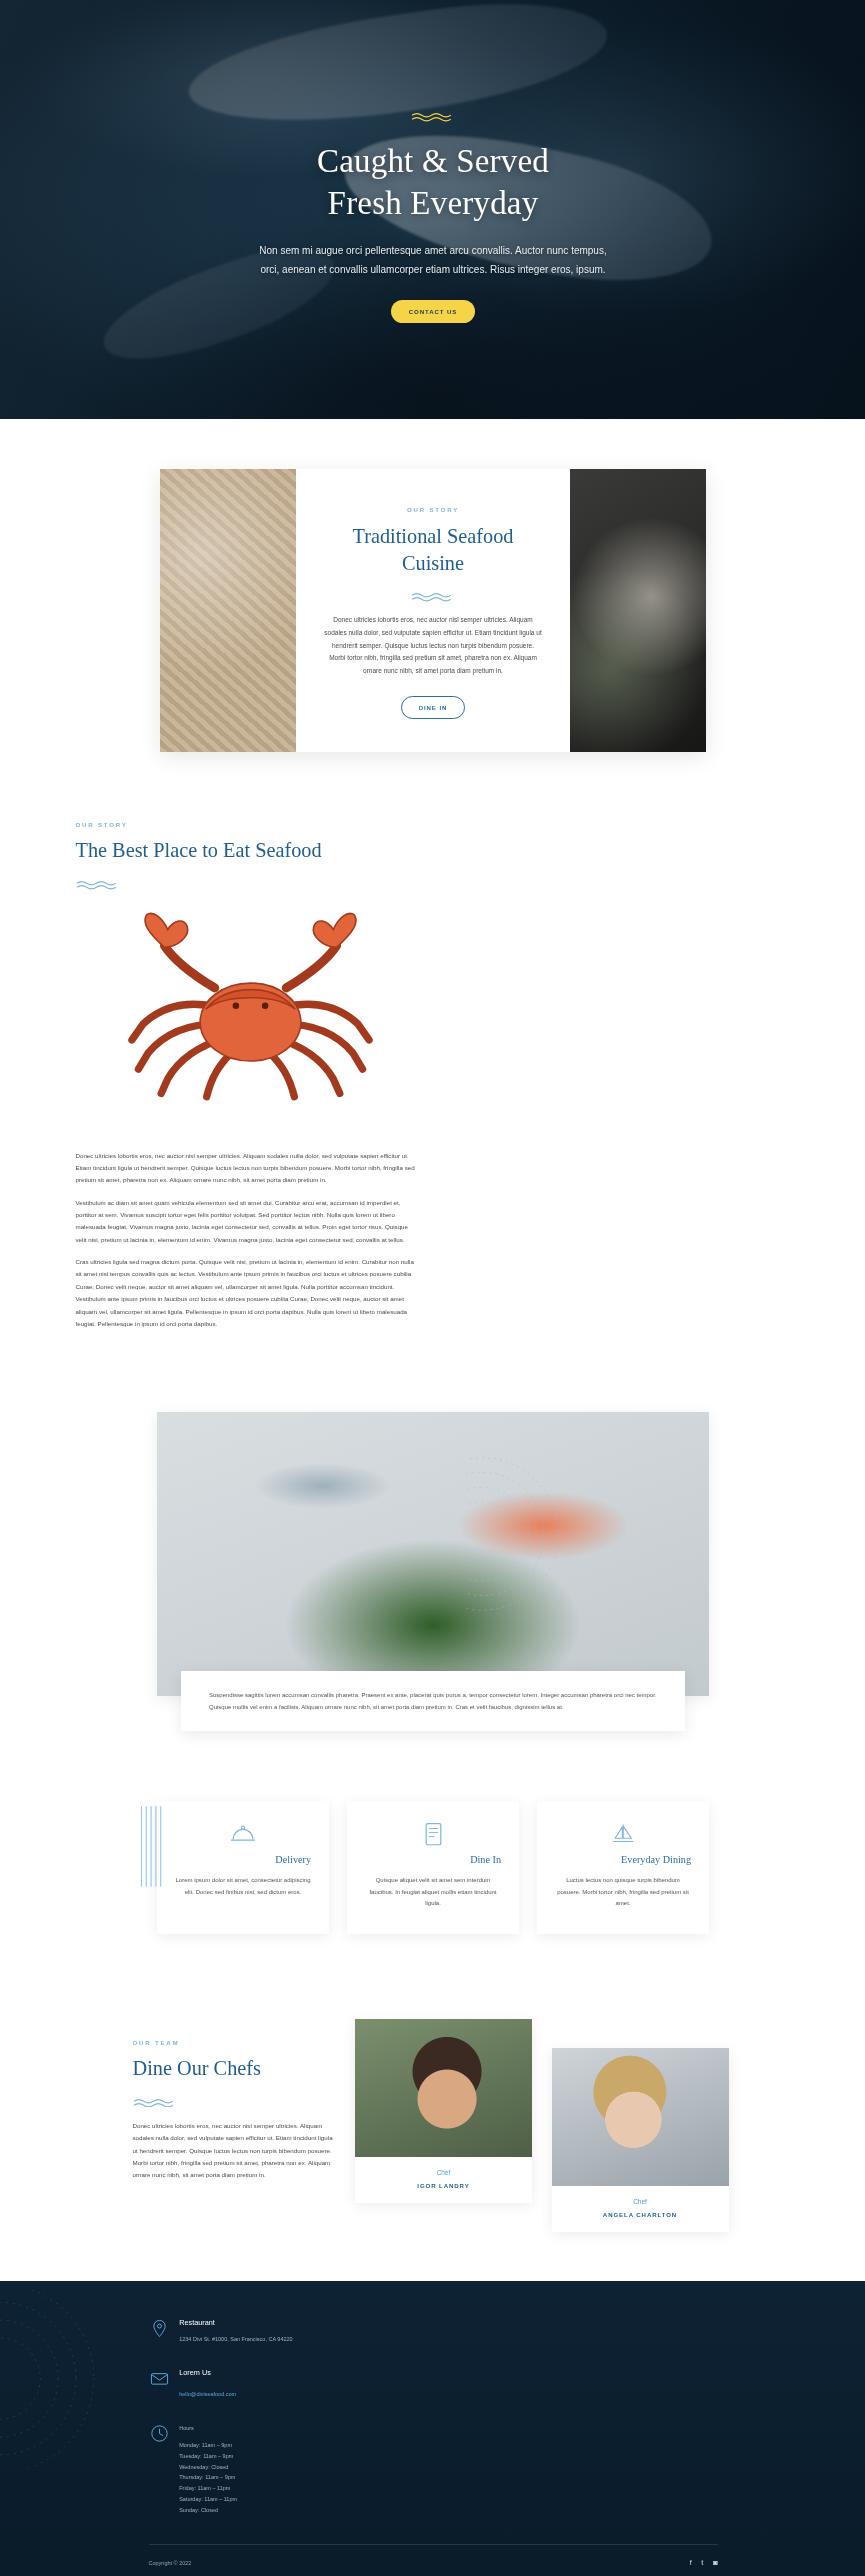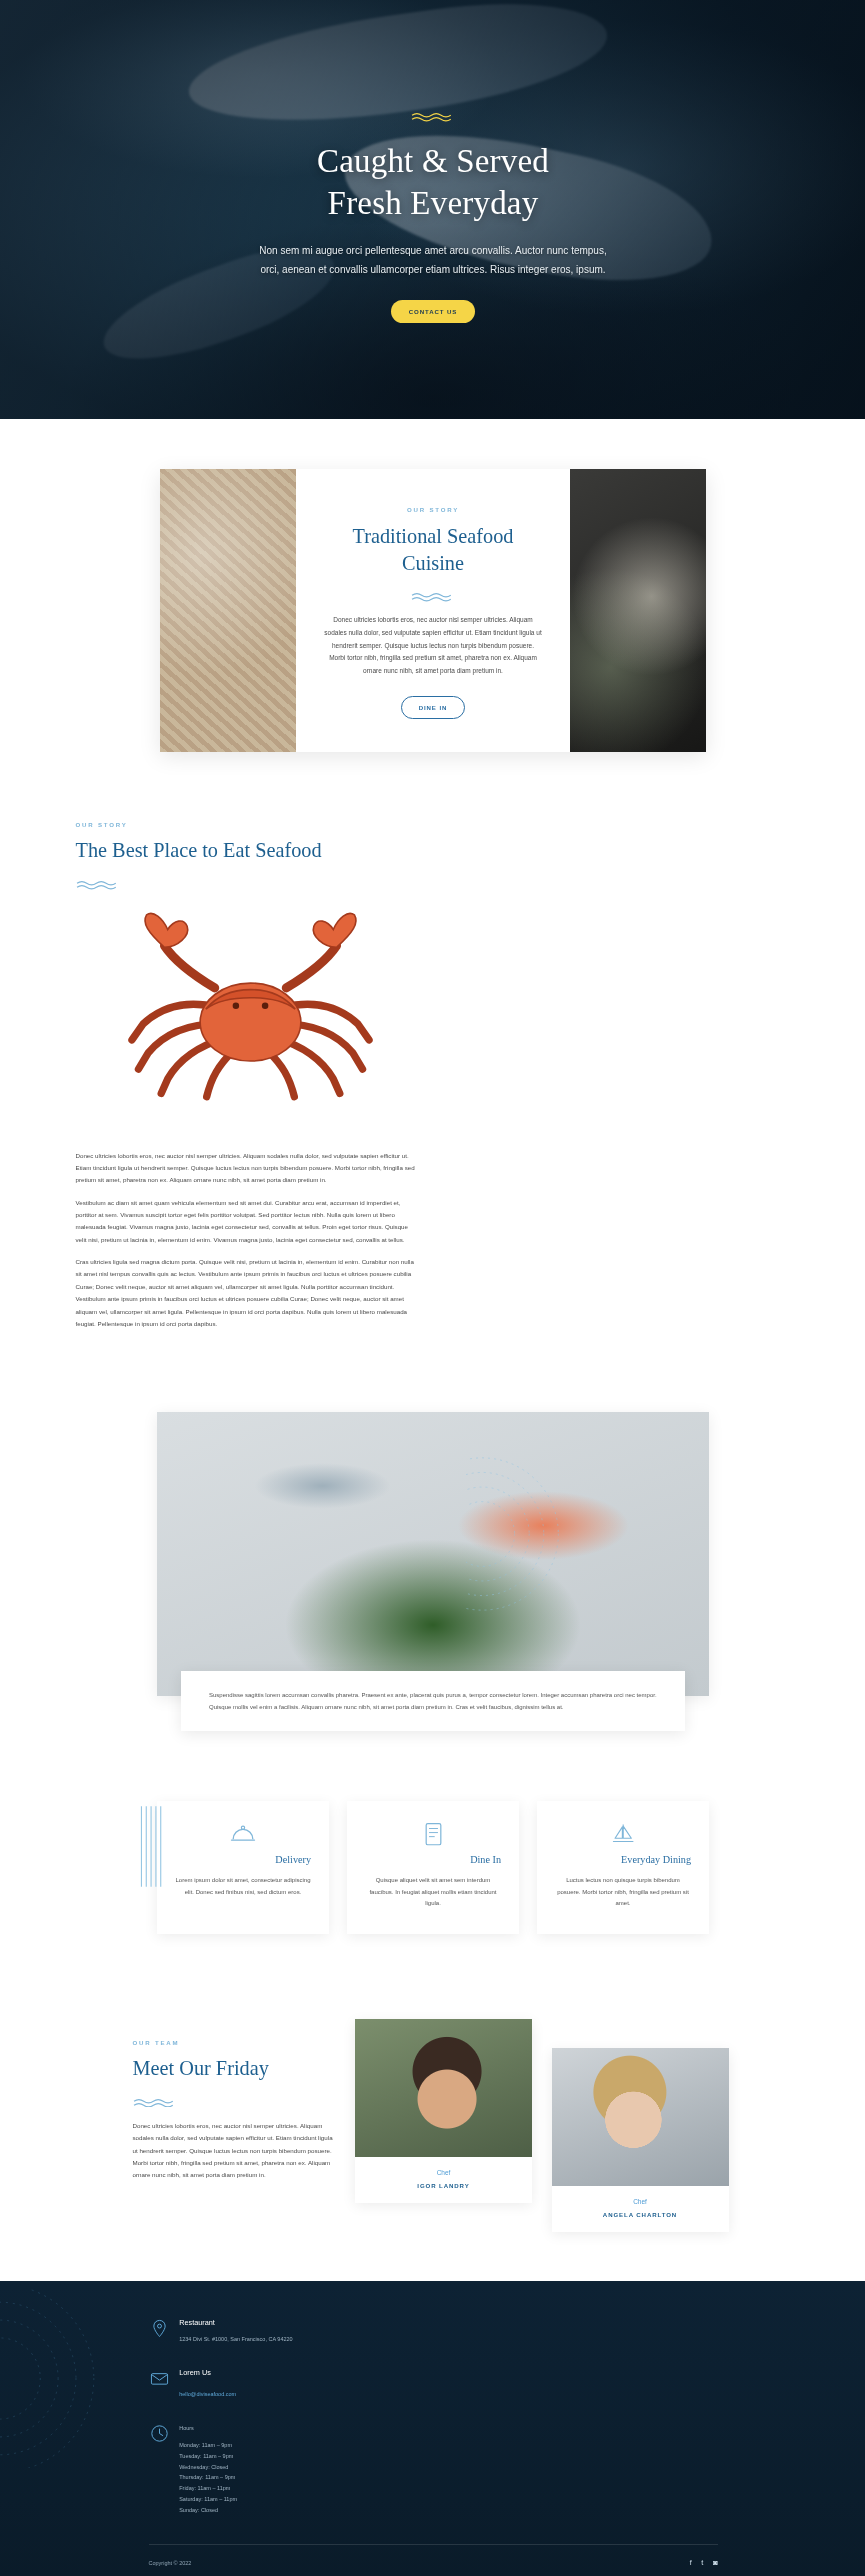--- a/index.html
+++ b/index.html
@@ -436,21 +436,21 @@
         <div class="svc-title">Everyday Dining</div>
         <div class="svc-text">Luctus lectus non quisque turpis bibendum posuere. Morbi tortor nibh, fringilla sed pretium sit amet.</div>
       </div>
     </div>
   </section>
 
   <section class="sec-chefs">
     <div class="chefs-wrap">
       <div class="chefs-left">
         <div class="eyebrow">OUR TEAM</div>
-        <h2 class="h2-left">Meet Our Friday</h2>
+        <h2 class="h2-left">Dine Our Chefs</h2>
         <div class="sq-left">
           <svg width="44" height="9.7" viewBox="0 0 54 12">
             <path d="M1 4 Q7 0 13 4 T25 4 T37 4 T49 4" stroke="#7fb6d9" stroke-width="1.4" fill="none"></path>
             <path d="M1 9 Q7 5 13 9 T25 9 T37 9 T49 9" stroke="#7fb6d9" stroke-width="1.4" fill="none"></path>
           </svg>
         </div>
         <p class="para-col" style="margin-top:14.6px;">Donec ultricies lobortis eros, nec auctor nisl semper ultricies. Aliquam sodales nulla dolor, sed vulputate sapien efficitur ut. Etiam tincidunt ligula ut hendrerit semper. Quisque luctus lectus non turpis bibendum posuere. Morbi tortor nibh, fringilla sed pretium sit amet, pharetra non ex. Aliquam ornare nunc nibh, sit amet porta diam pretium in.</p>
       </div>
 
       <div class="chef-card">

